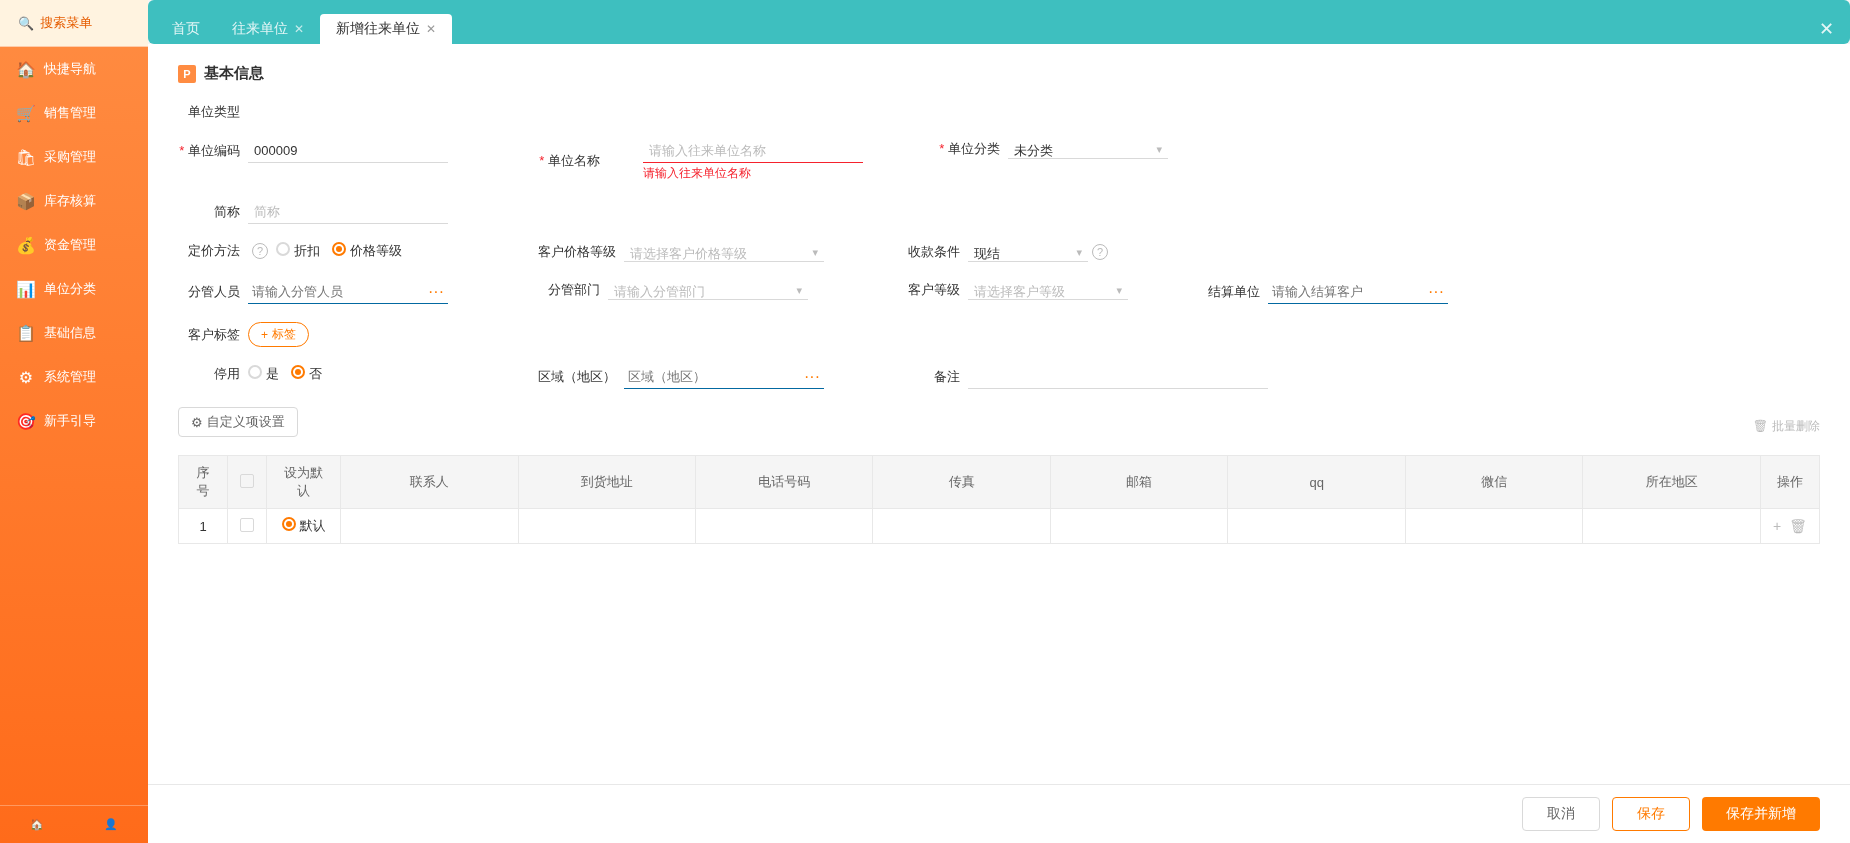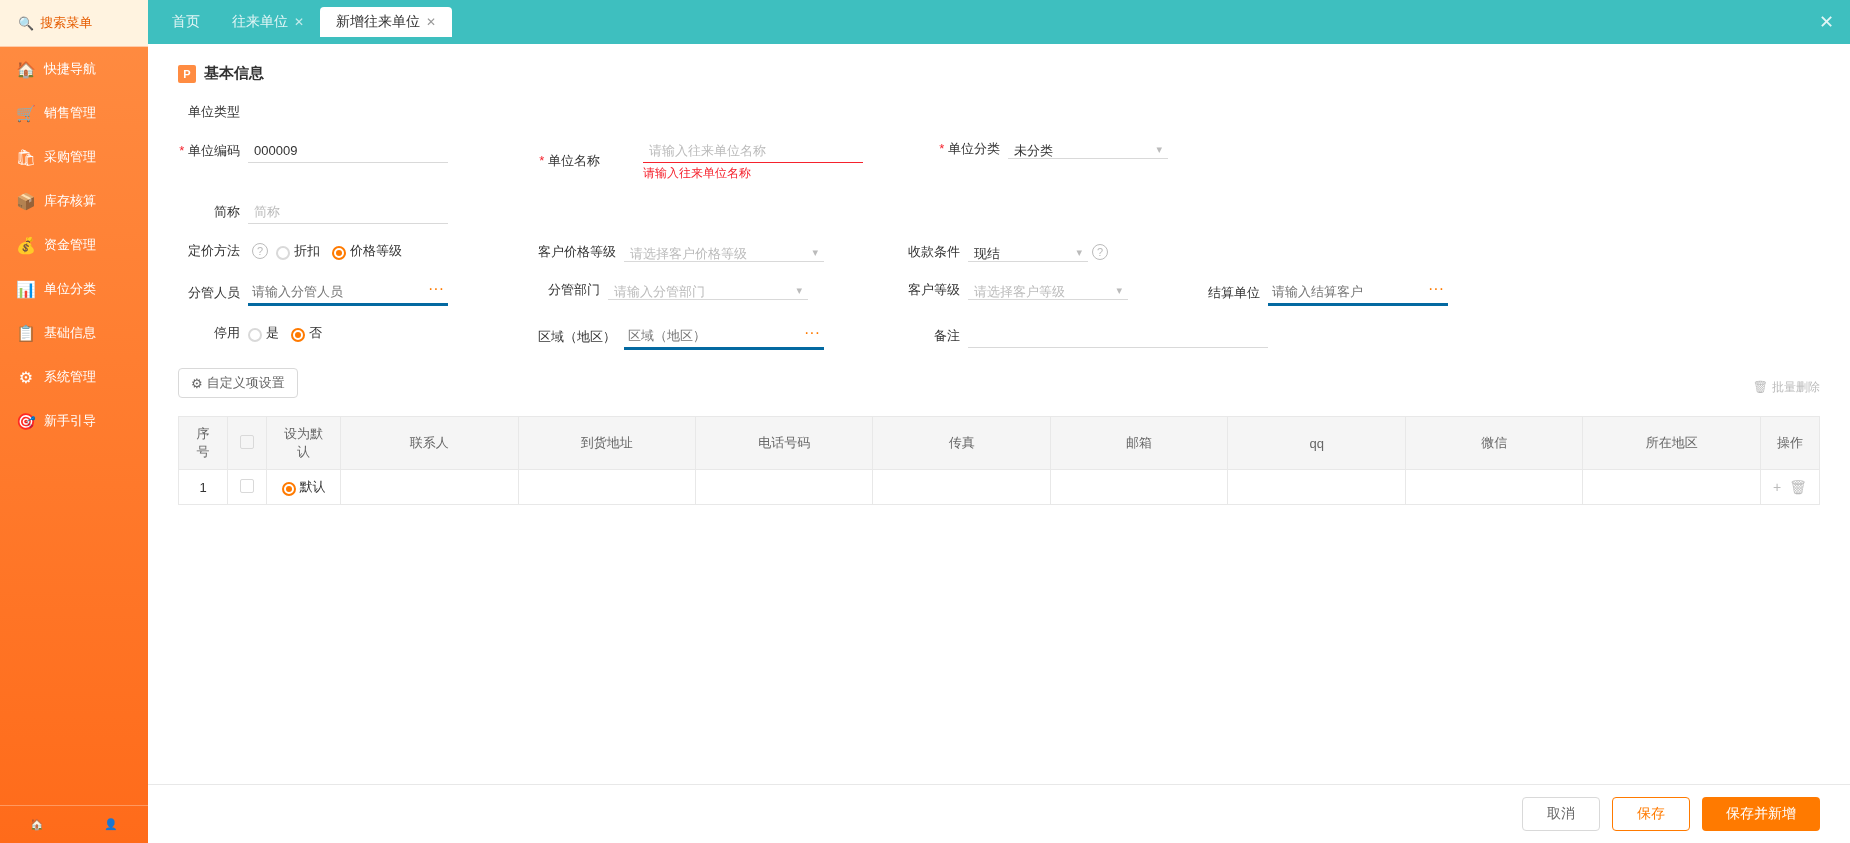--- a/index.html
+++ b/index.html
@@ -59,24 +59,25 @@
       flex: 1;
       display: flex;
       flex-direction: column;
       overflow: hidden;
     }
 
     
     .tab-bar {
       background: #3ebfbf;
       display: flex;
-      align-items: center;
+      align-items: flex-end;
       height: 44px;
       padding: 0 8px;
       flex-shrink: 0;
+      border-radius: 6px;
     }
     .tab {
       display: flex;
       align-items: center;
       padding: 6px 16px;
       color: rgba(255,255,255,0.85);
       cursor: pointer;
       font-size: 14px;
       border-radius: 4px 4px 0 0;
       white-space: nowrap;
@@ -220,21 +221,21 @@
     }
 
     
     .radio-group {
       display: flex;
       align-items: center;
       gap: 12px;
     }
     .radio-item {
       display: flex;
-      align-items: flex-end;
+      align-items: flex-start;
       cursor: pointer;
       gap: 4px;
       font-size: 13px;
       color: #333;
     }
     .radio-circle {
       width: 14px;
       height: 14px;
       border-radius: 50%;
       border: 2px solid #d9d9d9;
@@ -385,22 +386,22 @@
       display: flex;
       align-items: center;
       justify-content: center;
       gap: 8px;
       color: #bbb;
     }
     .action-btns span { cursor: pointer; font-size: 14px; }
 
     .input-with-more {
       display: flex;
-      align-items: flex-start;
-      border-bottom: 3px solid #0369a1;
+      align-items: center;
+      border-bottom: 1px solid #0369a1;
     }
     .input-with-more input {
       border: none;
       padding: 4px 4px;
       font-size: 13px;
       color: #bbb;
       background: transparent;
       outline: none;
       flex: 1;
       min-width: 100px;
@@ -593,20 +594,29 @@
       <div class="form-divider" style="flex:0 0 20px"></div>
       <div class="form-group">
         <div class="form-label">结算单位</div>
         <div class="input-with-more" style="width:180px">
           <input type="text" placeholder="请输入结算客户" style="">
           <span class="more-btn">···</span>
         </div>
       </div>
     </div>
 
+    <div class="form-row">
+      <div class="form-group">
+        <div class="form-label">客户标签</div>
+        <button class="tag-btn">
+          <span>+</span>
+          <span>标签</span>
+        </button>
+      </div>
+    </div>
 
     <div class="form-row">
       <div class="form-group" style="flex:0 0 340px;align-items:center">
         <div class="form-label">停用</div>
         <div class="radio-group">
           <div class="radio-item">
             <div class="radio-circle"></div>
             <span>是</span>
           </div>
           <div class="radio-item">

